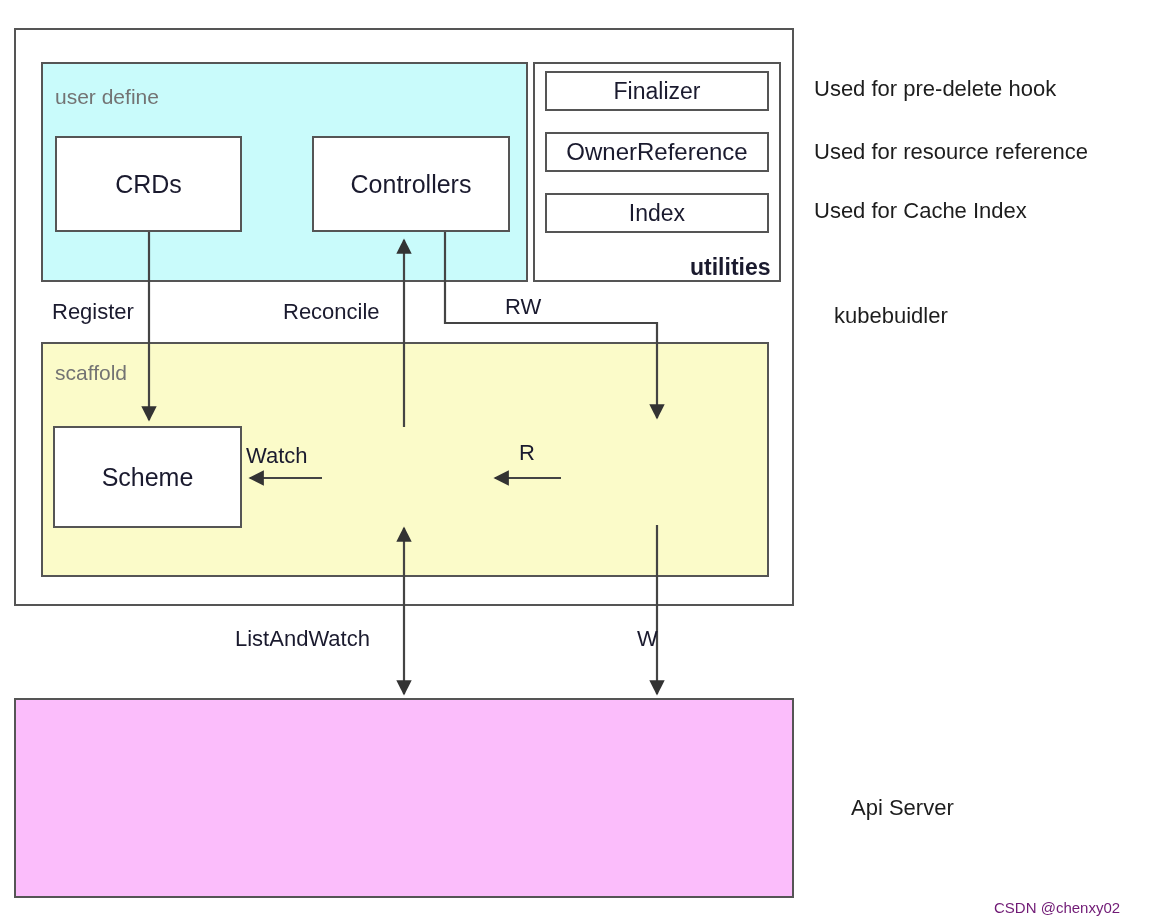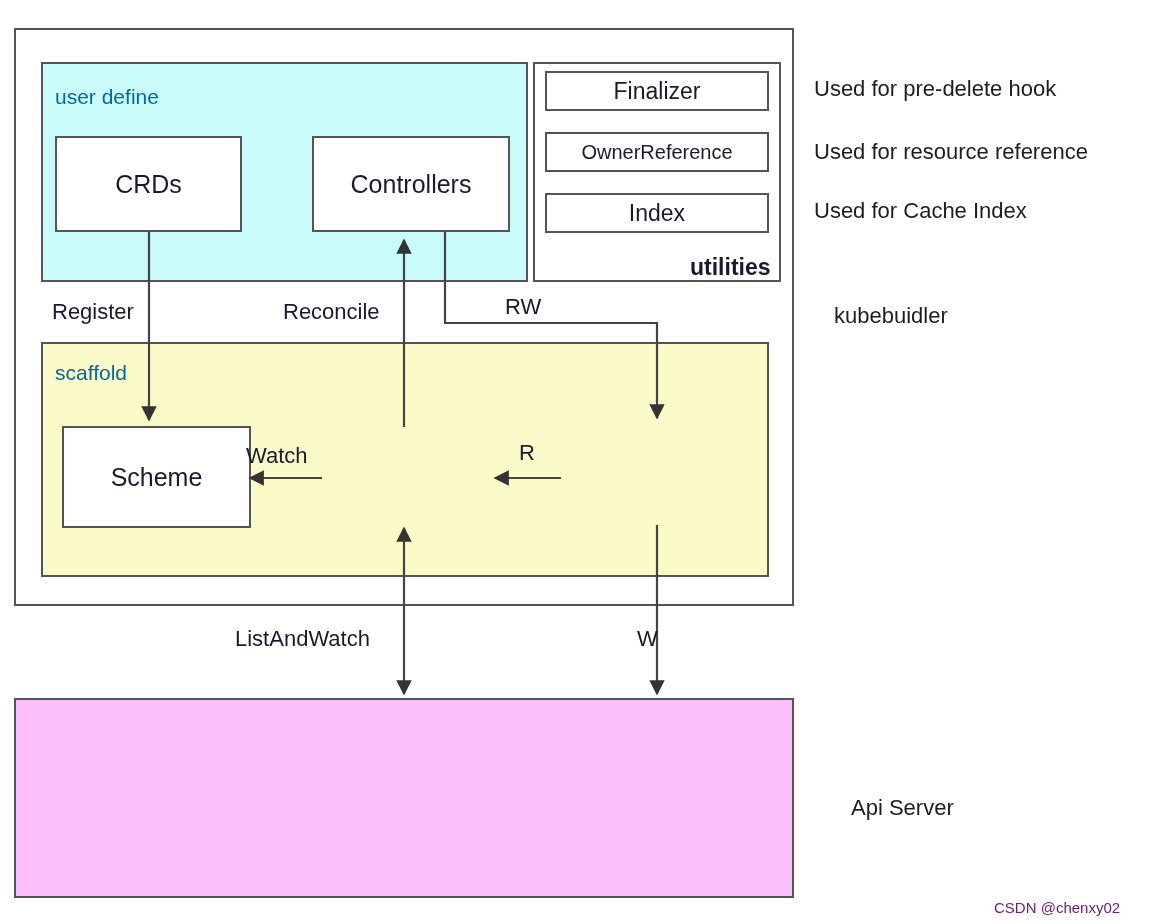--- a/index.html
+++ b/index.html
@@ -30,21 +30,21 @@
     background: #ffffff;
     display: flex;
     align-items: center;
     justify-content: center;
     font-size: 25px;
     color: #1a1a2e;
   }
   .region-label {
     position: absolute;
     font-size: 21px;
-    color: #0369a1;
+    color: #737373;
     white-space: nowrap;
     text-align: center;
   }
   .edge-label {
     position: absolute;
     font-size: 22px;
     color: #1a1a2e;
     white-space: nowrap;
   }
   .side-note {
@@ -99,28 +99,28 @@
   <div class="node" style="left:55px; top:136px; width:187px; height:96px;">
     <span>CRDs</span>
   </div>
   <div class="node" style="left:312px; top:136px; width:198px; height:96px;">
     <span>Controllers</span>
   </div>
 
   <div class="node" style="left:545px; top:71px; width:224px; height:40px; font-size:23px;">
     <span>Finalizer</span>
   </div>
-  <div class="node" style="left:545px; top:132px; width:224px; height:40px; font-size:20px;">
+  <div class="node" style="left:545px; top:132px; width:224px; height:40px; font-size:24px;">
     <span>OwnerReference</span>
   </div>
   <div class="node" style="left:545px; top:193px; width:224px; height:40px; font-size:23px;">
     <span>Index</span>
   </div>
 
-  <div class="node" style="left:62px; top:426px; width:189px; height:102px;">
+  <div class="node" style="left:53px; top:426px; width:189px; height:102px;">
     <span>Scheme</span>
   </div>
 
   <svg id="wires" viewBox="0 0 1152 924" xmlns="http://www.w3.org/2000/svg">
     <defs>
       <marker id="arrowEnd" viewBox="0 0 10 10" refX="9" refY="5" markerWidth="7" markerHeight="7" orient="auto-start-reverse">
         <path d="M 0 0 L 10 5 L 0 10 z" fill="#333333"></path>
       </marker>
       <marker id="arrowStart" viewBox="0 0 10 10" refX="9" refY="5" markerWidth="7" markerHeight="7" orient="auto-start-reverse">
         <path d="M 0 0 L 10 5 L 0 10 z" fill="#333333"></path>

